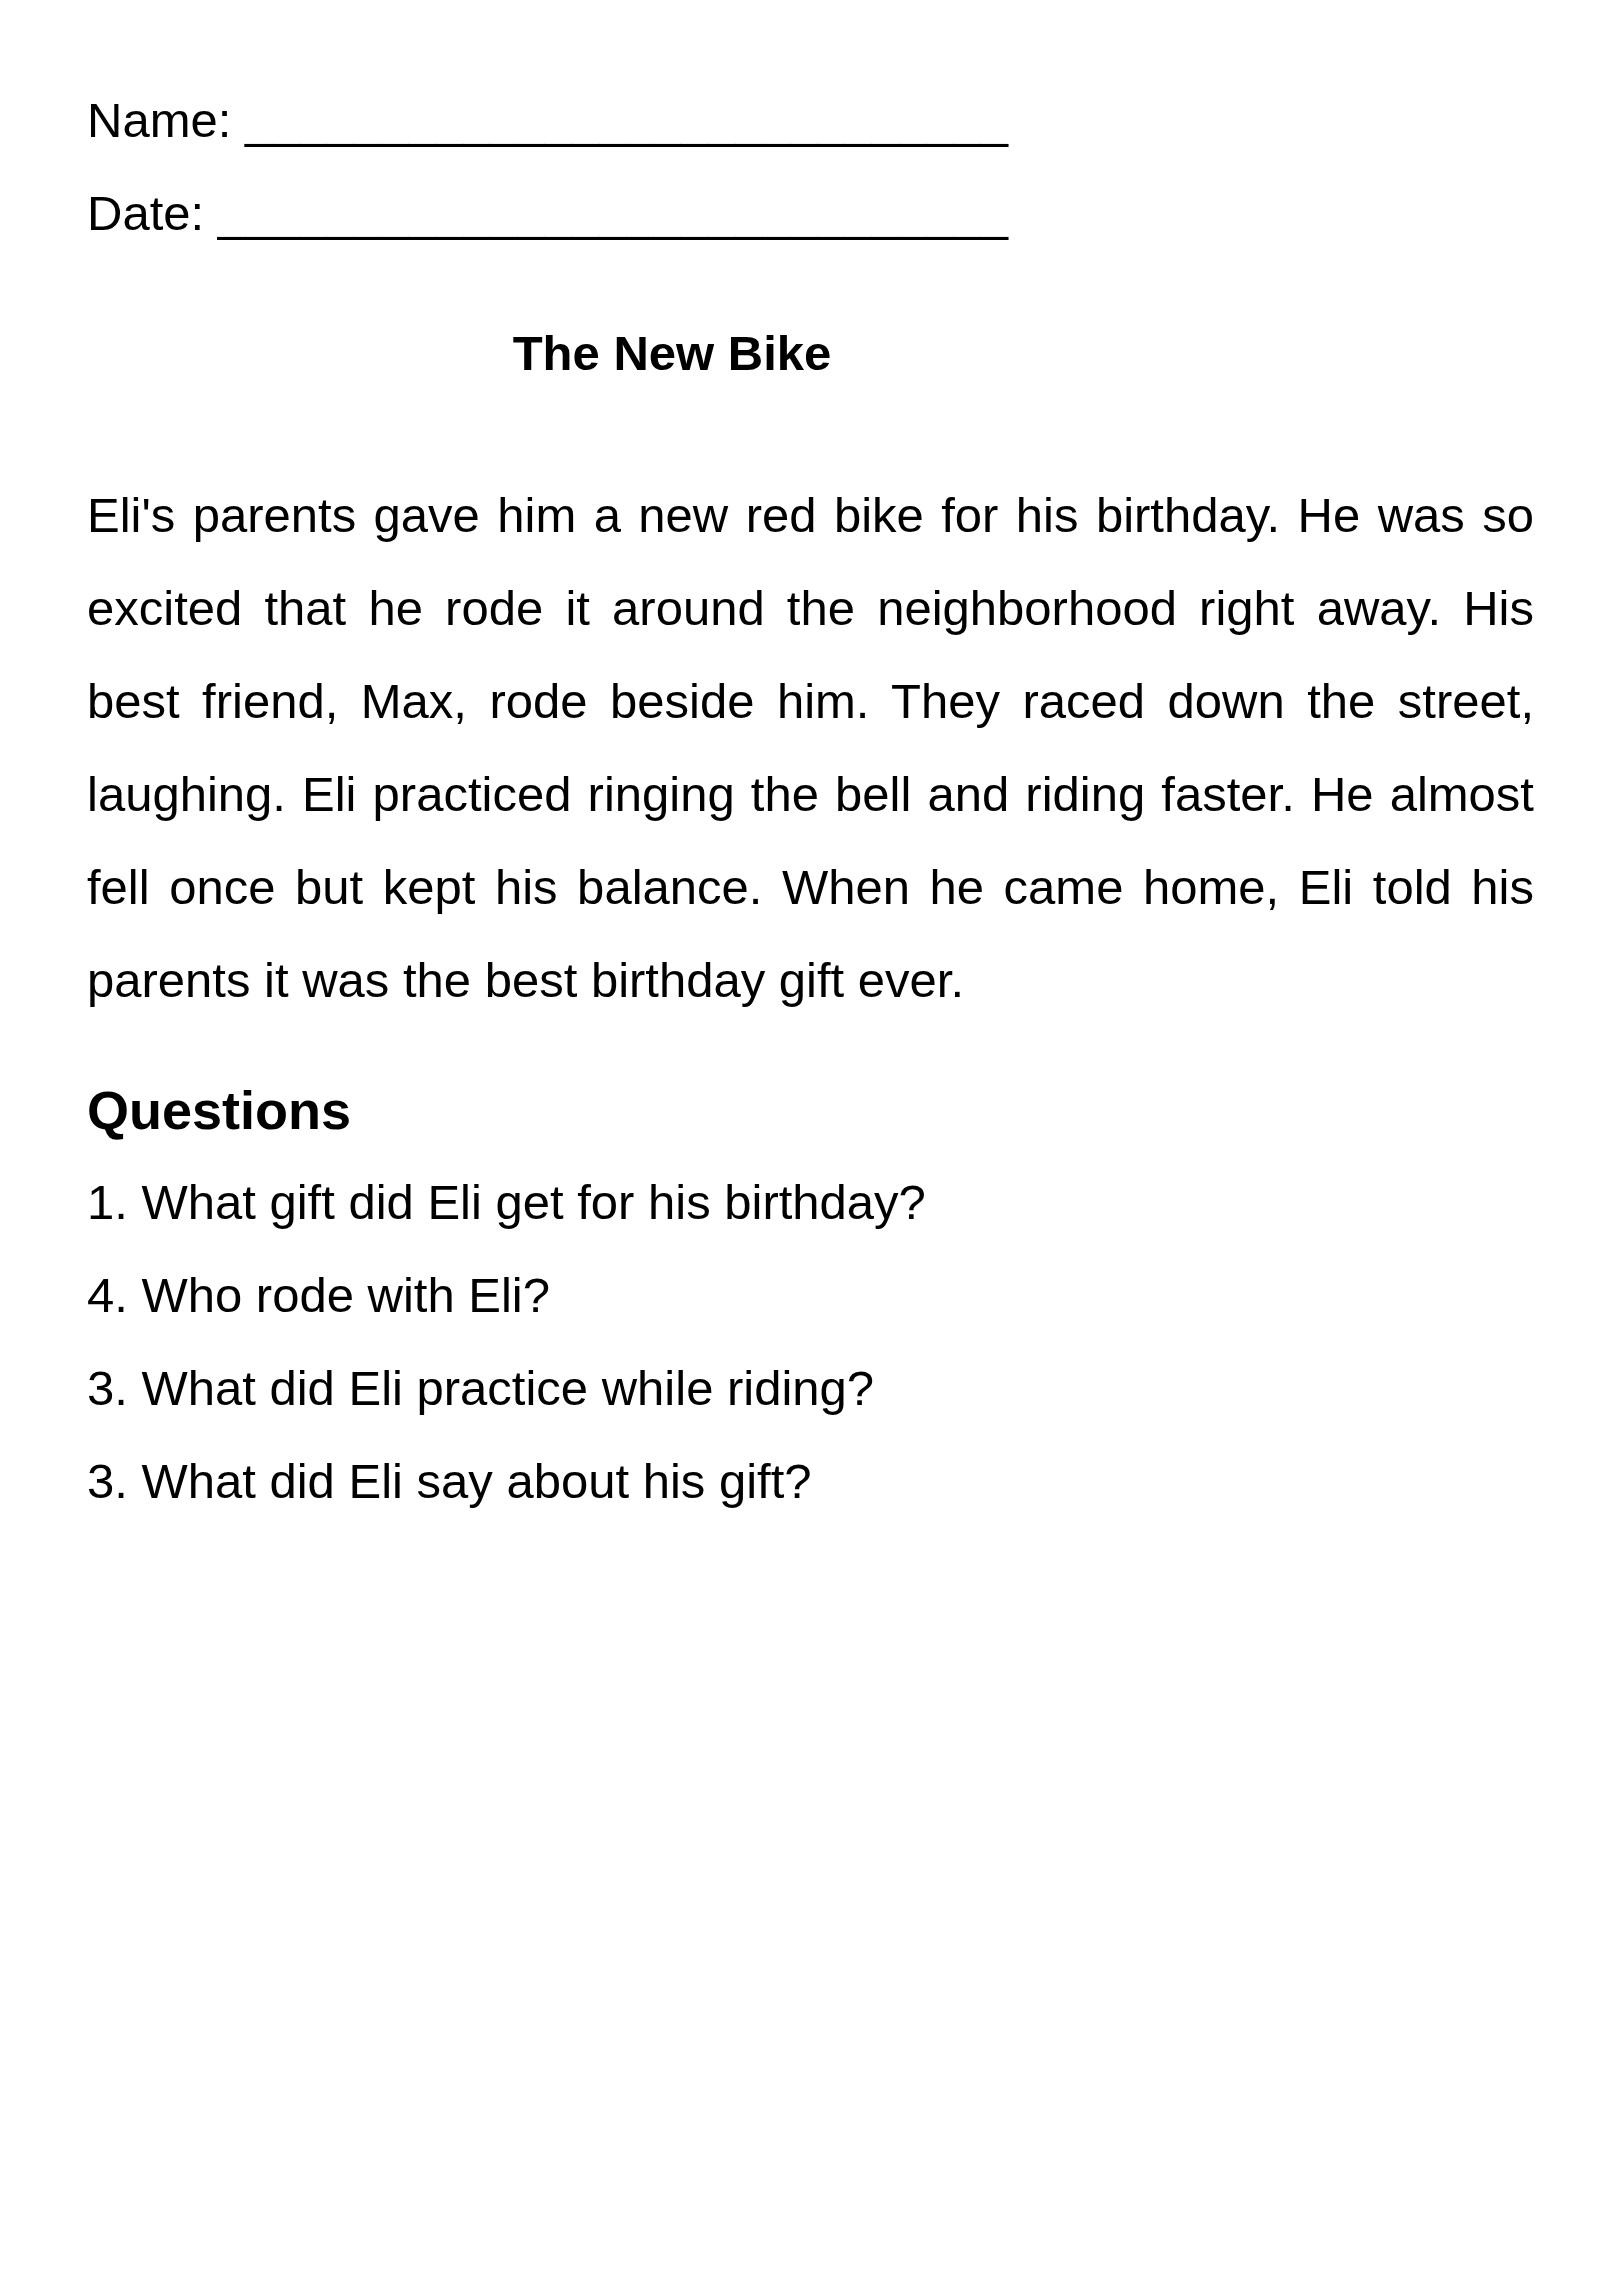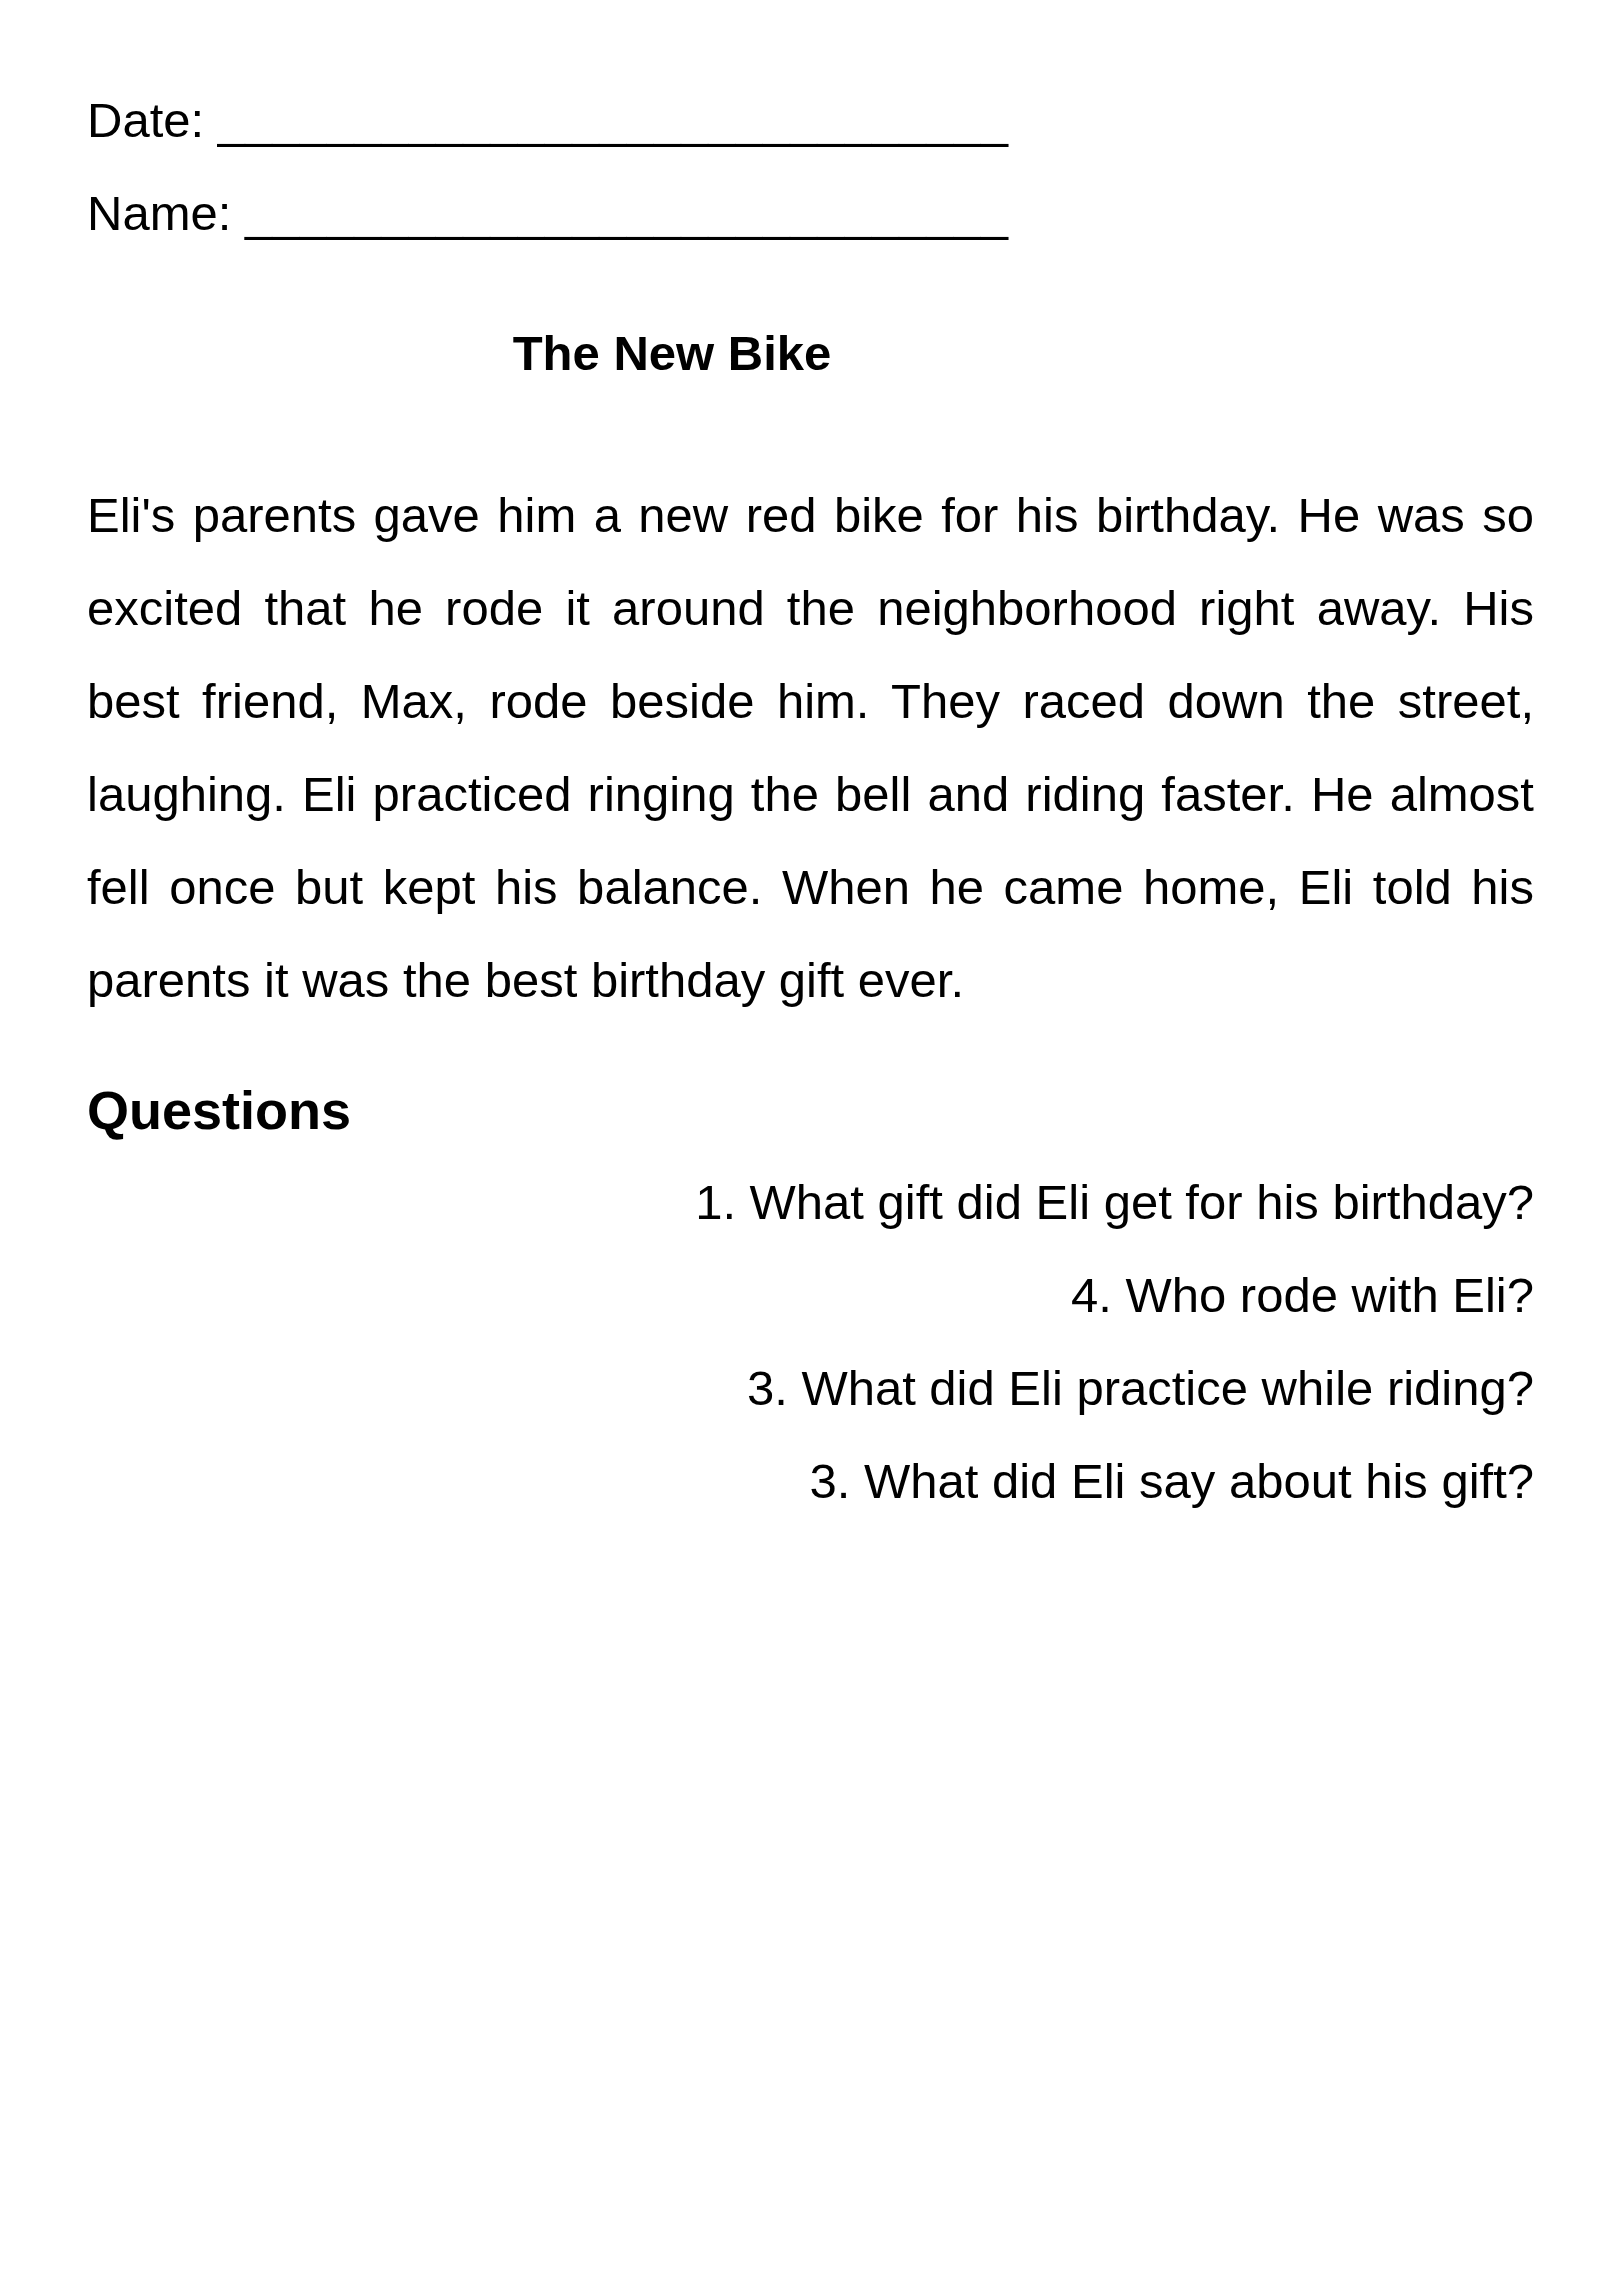--- a/index.html
+++ b/index.html
@@ -47,29 +47,28 @@
       font-weight: bold;
     }
     .questions-list {
       top: 1156px;
       list-style: none;
       padding: 0;
     }
     .questions-list li {
       height: 93px;
       white-space: nowrap;
-      text-align: right;
     }
   </style>
 </head>
 <body>
 
 <div class="block header-fields">
+  <div class="field-row"><span>Name:</span> <span>____________________________</span></div>
   <div class="field-row"><span>Date:</span> <span>_____________________________</span></div>
-  <div class="field-row"><span>Name:</span> <span>____________________________</span></div>
 </div>
 
 <h1 class="block title"><span>The New Bike</span></h1>
 
 <p class="block passage">Eli's parents gave him a new red bike for his birthday. He was so excited that he rode it around the neighborhood right away. His best friend, Max, rode beside him. They raced down the street, laughing. Eli practiced ringing the bell and riding faster. He almost fell once but kept his balance. When he came home, Eli told his parents it was the best birthday gift ever.</p>
 
 <h2 class="block questions-heading" style="font-size:54px;">Questions</h2>
 
 <ol class="block questions-list">
   <li>1. What gift did Eli get for his birthday?</li>

